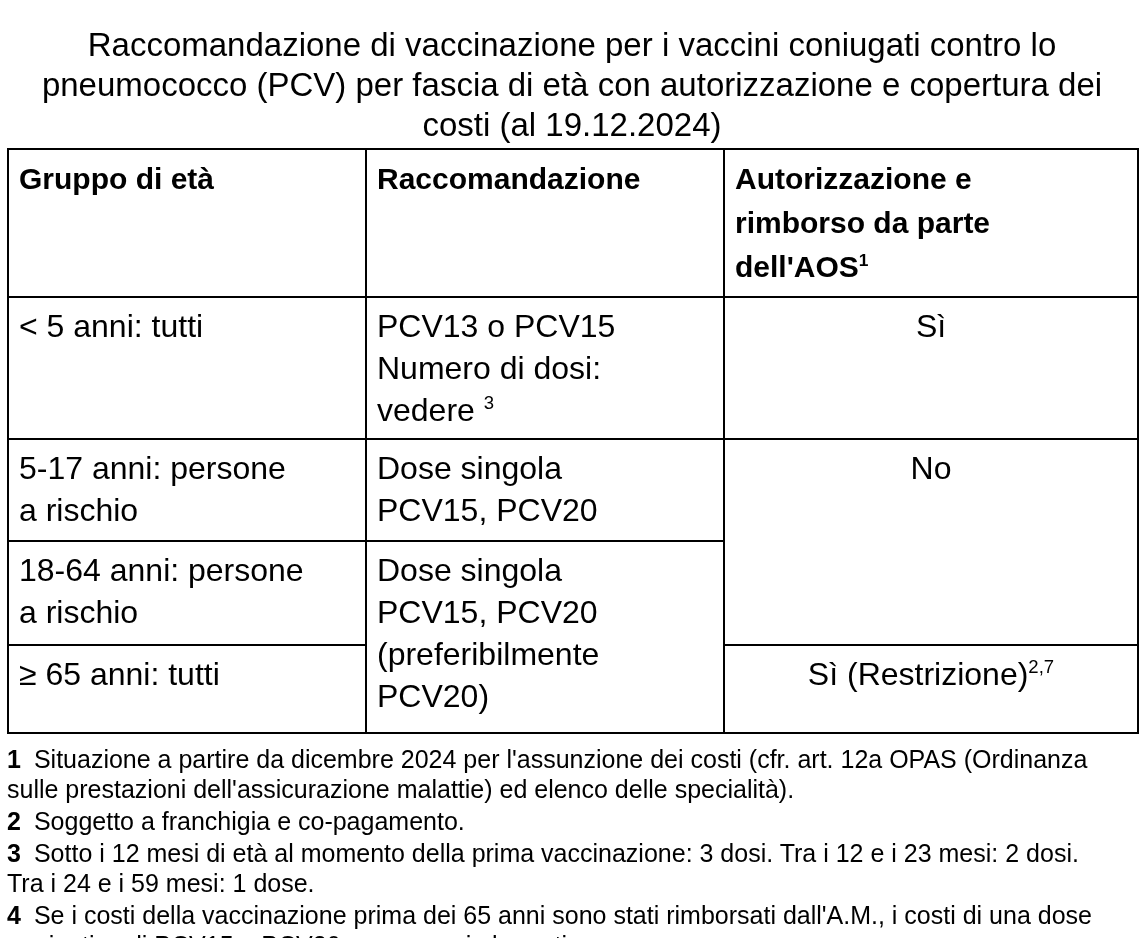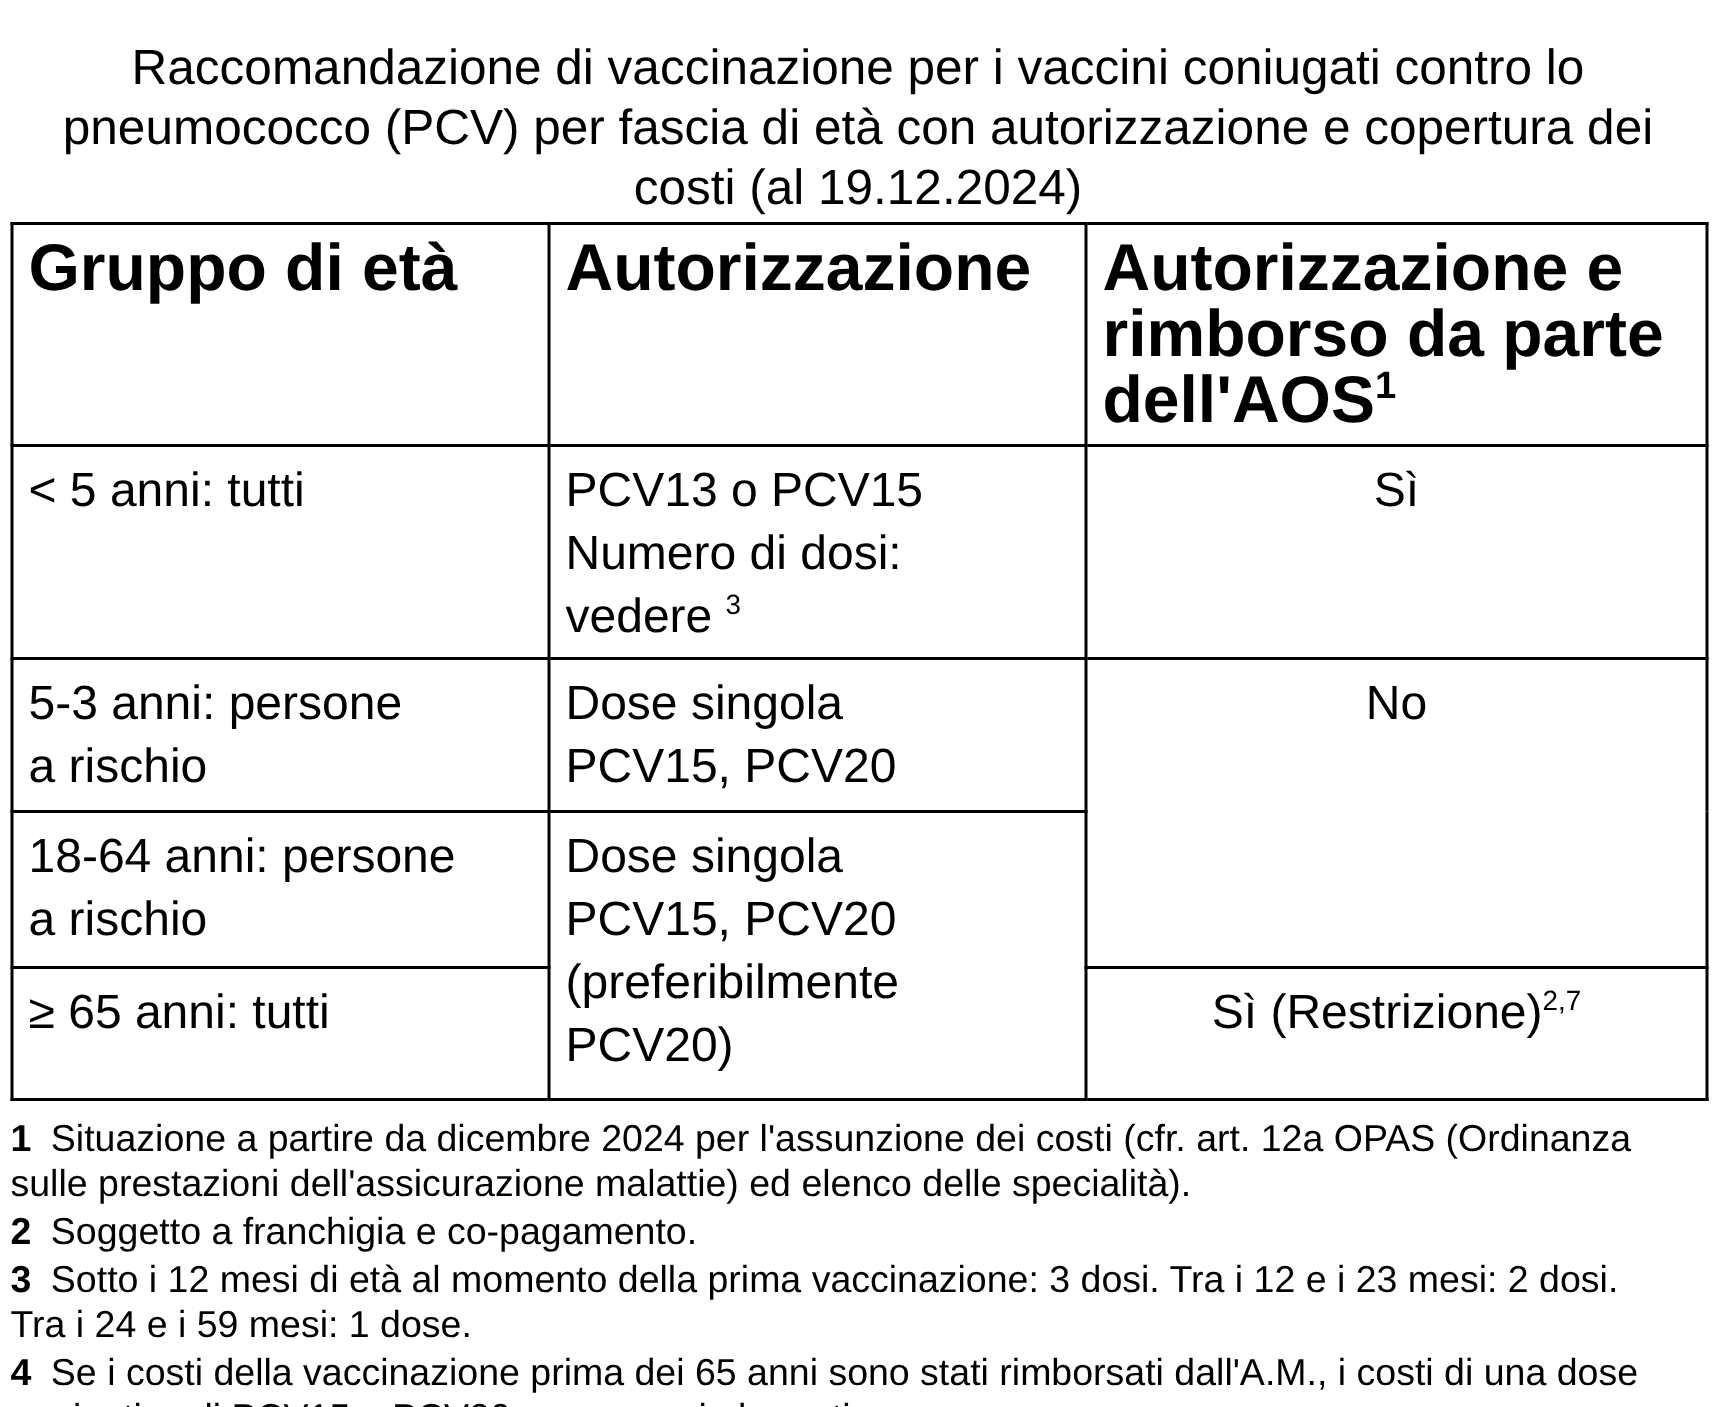--- a/index.html
+++ b/index.html
@@ -29,21 +29,21 @@
   col.c2 { width: 358px; }
   col.c3 { width: 414px; }
   .vax-table th, .vax-table td {
     border: 2px solid #000000;
     vertical-align: top;
     padding: 7px 10px;
     white-space: pre-line;
     overflow: hidden;
   }
   .vax-table th {
-    font-size: 44px;
+    font-size: 30px;
     font-weight: 700;
     line-height: 44px;
     text-align: left;
   }
   .vax-table td {
     font-size: 32px;
     line-height: 42px;
     text-align: left;
   }
   .vax-table td.center { text-align: center; }
@@ -75,36 +75,36 @@
 
   <table class="vax-table">
     <colgroup>
       <col class="c1">
         <col class="c2">
         <col class="c3">
     </colgroup>
     <thead>
       <tr class="h-head">
         <th>Gruppo di età</th>
-        <th>Autorizzazione</th>
+        <th>Raccomandazione</th>
         <th><span>Autorizzazione e
 rimborso da parte
 dell'AOS</span><sup>1</sup></th>
       </tr>
     </thead>
     <tbody>
       <tr class="h-r1">
         <td>&lt; 5 anni: tutti</td>
         <td><span>PCV13 o PCV15
 Numero di dosi:
 vedere </span><sup>3</sup></td>
         <td class="center">Sì</td>
       </tr>
       <tr class="h-r2">
-        <td>5-3 anni: persone
+        <td>5-17 anni: persone
 a rischio</td>
         <td>Dose singola
 PCV15, PCV20</td>
         <td class="center" rowspan="2">No</td>
       </tr>
       <tr class="h-r3">
         <td>18-64 anni: persone
 a rischio</td>
         <td rowspan="2">Dose singola
 PCV15, PCV20

